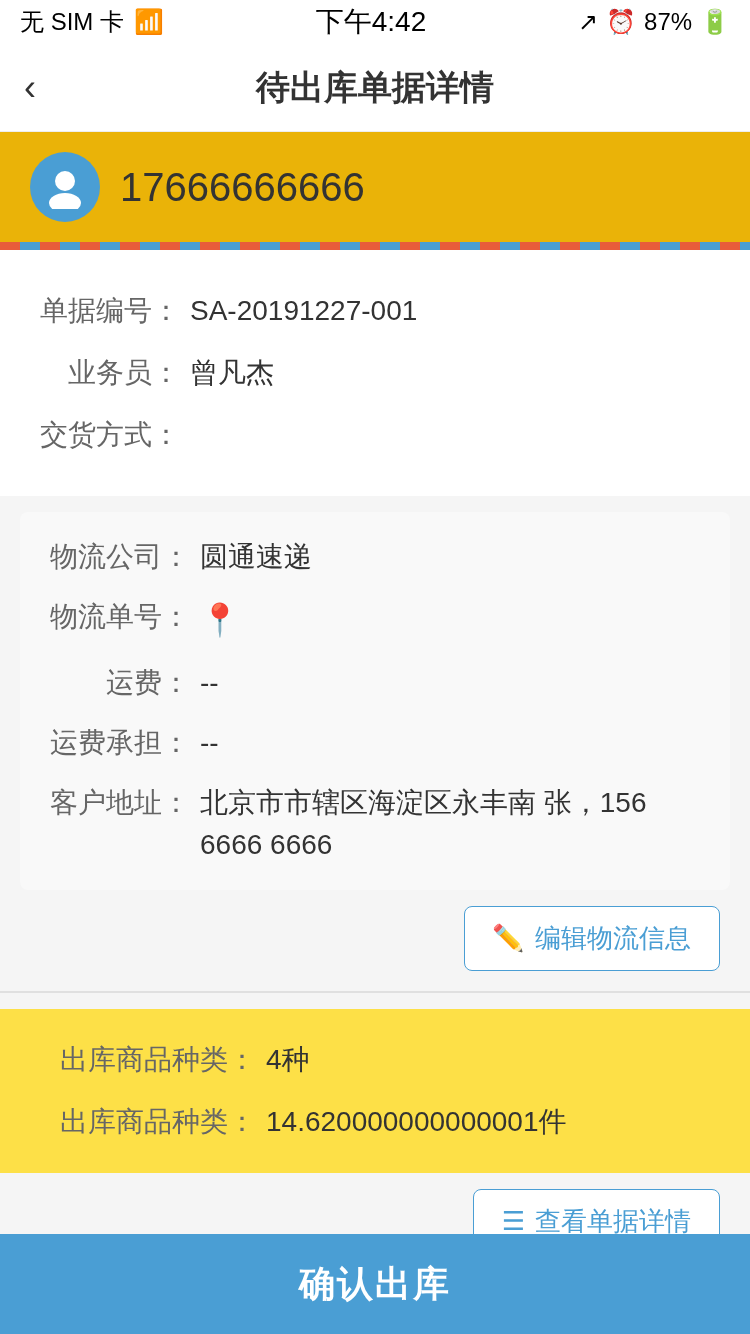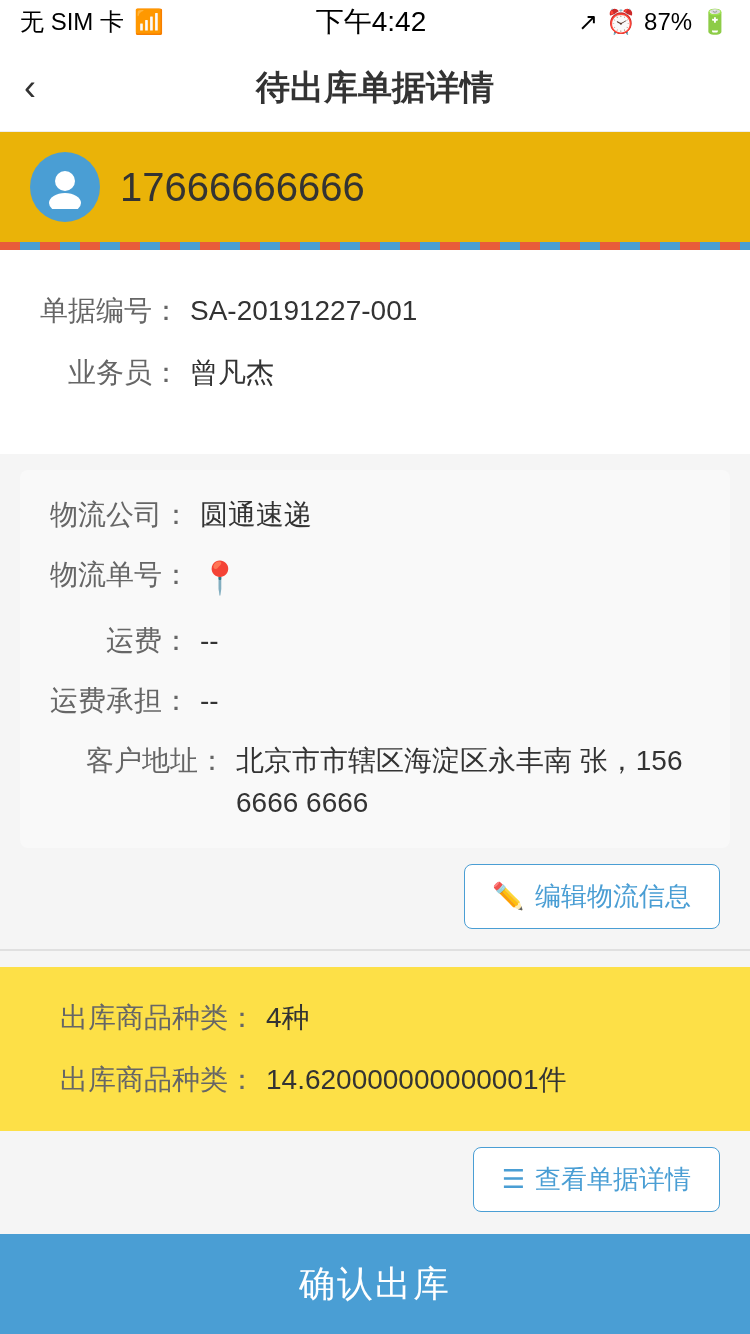--- a/index.html
+++ b/index.html
@@ -122,21 +122,21 @@
       margin: 0 20px 16px 20px;
       padding: 24px 30px;
     }
     .logistics-row {
       display: flex;
       align-items: flex-start;
       margin-bottom: 18px;
       font-size: 28px;
       line-height: 1.5;
     }
-    .logistics-row:last-child { margin-bottom: 0; margin-left: 36px; }
+    .logistics-row:last-child { margin-bottom: 0; }
     .logistics-label {
       color: #666;
       min-width: 140px;
       text-align: right;
       flex-shrink: 0;
     }
     .logistics-value {
       color: #333;
       margin-left: 10px;
       flex: 1;
@@ -218,21 +218,21 @@
       background: #4a9ed4;
       height: 100px;
       display: flex;
       align-items: center;
       justify-content: center;
       cursor: pointer;
     }
     .confirm-btn {
       color: #fff;
       font-size: 36px;
-      font-weight: 400;
+      font-weight: 700;
       letter-spacing: 2px;
     }
   </style>
 </head>
 <body>
 
 <div class="status-bar">
   <div class="status-left">
     <span>无 SIM 卡</span>
     <span>📶</span>
@@ -266,20 +266,21 @@
 <div class="info-section">
   <div class="info-row">
     <span class="info-label">单据编号：</span>
     <span class="info-value">SA-20191227-001</span>
   </div>
   <div class="info-row">
     <span class="info-label">业务员：</span>
     <span class="info-value">曾凡杰</span>
   </div>
   <div class="info-row">
+    <span class="info-label">交货方式：</span>
   </div>
 </div>
 
 <div class="logistics-card">
   <div class="logistics-row">
     <span class="logistics-label">物流公司：</span>
     <span class="logistics-value">圆通速递</span>
   </div>
   <div class="logistics-row">
     <span class="logistics-label">物流单号：</span>

